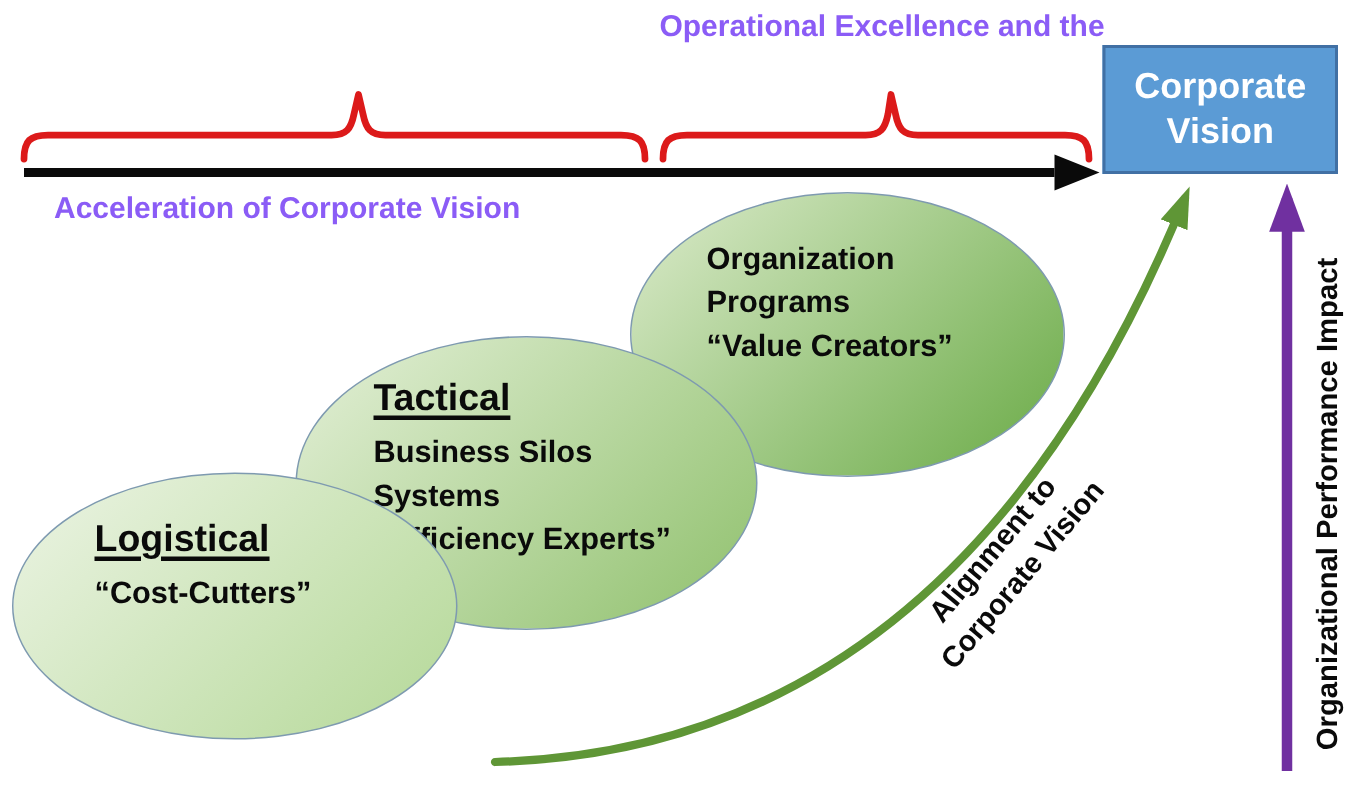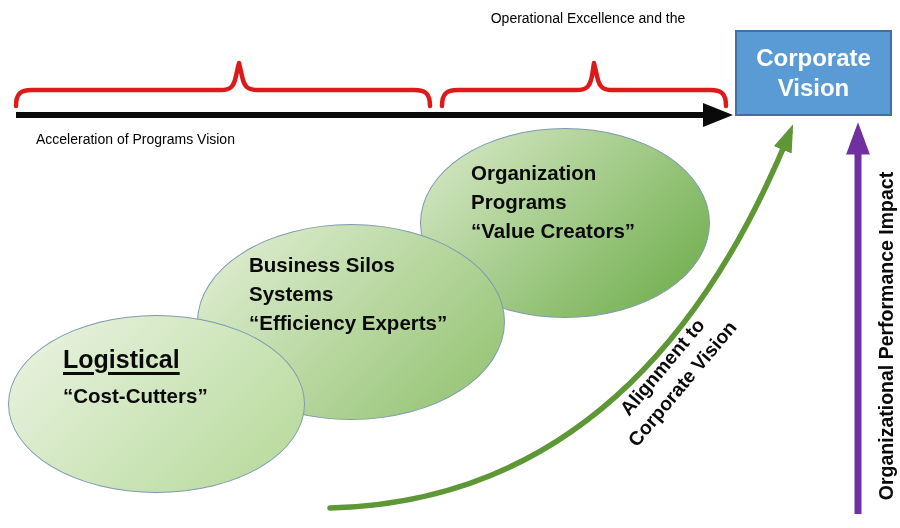--- a/index.html
+++ b/index.html
@@ -4,21 +4,21 @@
 <style>
   html,body{margin:0;padding:0;background:#ffffff;}
   #canvas{
     position:relative;width:900px;height:528px;background:#ffffff;overflow:hidden;
     font-family:"Liberation Sans",sans-serif;color:#0a0a0a;
   }
   .abs{position:absolute;}
   svg.layer{position:absolute;left:0;top:0;width:900px;height:528px;pointer-events:none;}
 
   
-  .toplabel{font-weight:normal;font-size:14px;line-height:25px;color:#000000;white-space:nowrap;}
+  .toplabel{font-weight:bold;font-size:20px;line-height:25px;color:#8b5cf6;white-space:nowrap;}
   #ci-label{left:240px;top:31px;transform:translateX(-50%);}
   #oe-label{left:588px;top:6px;transform:translateX(-50%);text-align:center;}
   #accel-label{left:36px;top:127px;}
 
   
   #cv-box{
     left:735px;top:30px;width:157px;height:86px;
     background:#5B9BD5;border:2.5px solid #4170A4;box-sizing:border-box;
     display:flex;flex-direction:column;align-items:center;justify-content:center;
     color:#ffffff;font-weight:bold;font-size:24px;line-height:30px;
@@ -55,20 +55,21 @@
   <div class="ellipse" id="ellipse-strategic">
     <div class="etext">
       <span class="eitem">Organization</span>
       <span class="eitem">Programs</span>
       <span class="eitem">“Value Creators”</span>
     </div>
   </div>
 
   <div class="ellipse" id="ellipse-tactical">
     <div class="etext">
+      <span class="etitle">Tactical</span>
       <span class="eitem">Business Silos</span>
       <span class="eitem">Systems</span>
       <span class="eitem">“Efficiency Experts”</span>
     </div>
   </div>
 
   <div class="ellipse" id="ellipse-logistical">
     <div class="etext">
       <span class="etitle">Logistical</span>
       <span class="eitem">“Cost-Cutters”</span>
@@ -95,21 +96,21 @@
     <path d="M 330,508 Q 640,500 790,132" fill="none" stroke="#5F9636" stroke-width="5.5" stroke-linecap="round" marker-end="url(#ah-green)"></path>
 
     <line x1="858" y1="514" x2="858" y2="132" stroke="#7030A0" stroke-width="7" stroke-linecap="butt" marker-end="url(#ah-purple)"></line>
   </svg>
 
 
   <div class="abs toplabel" id="oe-label">
     <div>Operational Excellence and the</div>
   </div>
 
-  <div class="abs toplabel" id="accel-label">Acceleration of Programs Vision</div>
+  <div class="abs toplabel" id="accel-label">Acceleration of Corporate Vision</div>
 
   <div class="abs" id="cv-box">
     <div>Corporate</div>
     <div>Vision</div>
   </div>
 
   <div class="abs" id="alignment-label">
     <div>Alignment to</div>
     <div>Corporate Vision</div>
   </div>

